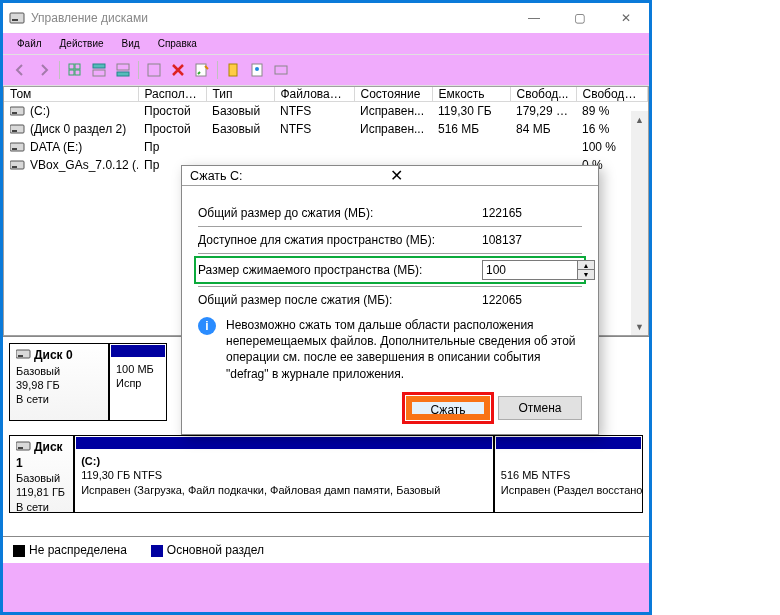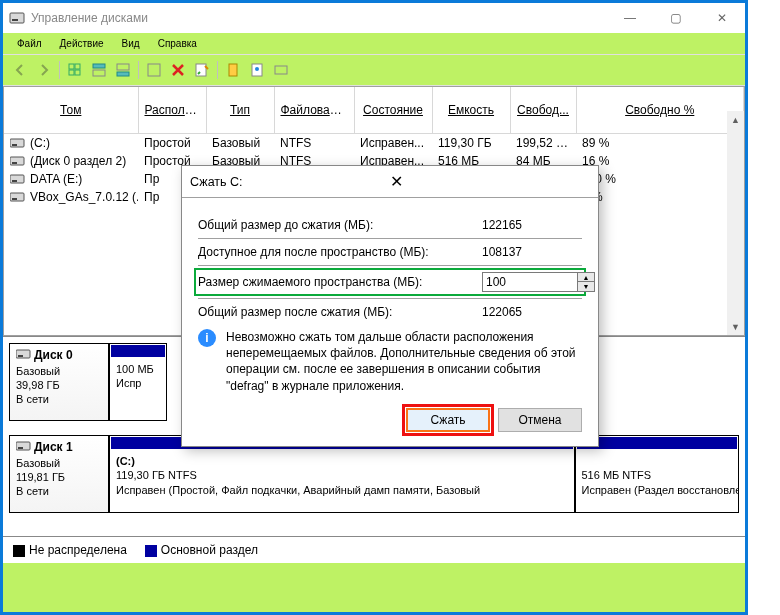--- a/index.html
+++ b/index.html
@@ -1,17 +1,17 @@
 <!DOCTYPE html>
 <html><head>
 <meta charset="utf-8">
 <style>
   * { box-sizing: border-box; font-family: "Segoe UI", Tahoma, sans-serif; }
   body { margin: 0; background: #fff; }
-  .frame { width: 748px; height: 615px; border: 3px solid #0a7ad9; background: #bef264; position: relative; overflow: hidden; }
+  .frame { width: 652px; height: 615px; border: 3px solid #0a7ad9; background: #f0abfc; position: relative; overflow: hidden; }
 
   
   .titlebar { height: 30px; display: flex; align-items: center; background: #fff; padding: 0 0 0 6px; }
   .titlebar .appicon { width: 16px; height: 16px; margin-right: 6px; display:inline-flex; align-items:center; justify-content:center;}
   .titlebar .title { font-size: 12px; color: #888; flex: 1; }
   .titlebar .winbtns { display: flex; height: 100%; }
   .titlebar .winbtns div { width: 46px; display: flex; align-items: center; justify-content: center; color: #666; font-size: 12px; }
 
   
   .menubar { display: flex; padding: 2px 6px; font-size: 10px; gap: 2px; }
@@ -22,66 +22,66 @@
   
   .toolbar { display: flex; padding: 4px 6px; gap: 2px; align-items:center; }
   .toolbar .tb { width: 22px; height: 22px; display: flex; align-items: center; justify-content: center; }
   .toolbar .tb svg { width:16px; height:16px; }
   .toolbar .tb.disabled { opacity: .4; }
   .toolbar .divider { width:1px; height:18px; background:#c0c0c0; margin:0 2px; }
 
   
   .table-wrap { border: 1px solid #a0a0a0; margin: 0; height: 250px; overflow: hidden; background: #fff; position:relative; }
   .table { width: 100%; border-collapse: collapse; font-size: 12px; table-layout: fixed; }
-  .table th { text-align: center; padding: 16px 6px; font-weight: normal; border-right: 1px solid #d8d8d8; background: #fff; border-bottom: 1px solid #d8d8d8; white-space: nowrap; overflow:hidden; text-overflow:ellipsis;text-decoration:underline;}
+  .table th { text-align: left; padding: 0 6px; font-weight: normal; border-right: 1px solid #d8d8d8; background: #fff; border-bottom: 1px solid #d8d8d8; white-space: nowrap; overflow:hidden; text-overflow:ellipsis;}
   .table td { padding: 2px 6px; white-space: nowrap; overflow:hidden; text-overflow:ellipsis;}
   .table tr td:first-child { display:flex; align-items:center; gap:4px; }
   .diskicon { display:inline-block; width:16px; height:12px; }
 
   
   .vscroll-stub { position:absolute; right:0; top:24px; bottom:0; width:17px; background:#f0f0f0; }
   .vscroll-stub .arrow { height:17px; display:flex; align-items:center; justify-content:center; color:#606060; font-size:9px; }
   .vscroll-stub .arrow.bot { position:absolute; bottom:0; width:100%; }
 
   
   .graph { border-top:1px solid #888; background:#fff; padding:6px; height:200px; overflow:hidden; }
   .diskrow { display:flex; margin-bottom:14px; height:78px; }
   .disklabel { width:100px; border:1px solid #000; background:linear-gradient(#fff,#f4f4f4); padding:4px 6px; font-size:11px; line-height:1.3; }
   .disklabel b { font-size:12px; }
   .partitions { flex:1; display:flex; }
   .part { border:1px solid #000; background:#fff; position:relative; padding:4px 6px; font-size:11px; line-height:1.3; overflow:hidden; }
   .part .pb { position:absolute; left:1px; right:1px; top:1px; height:12px; background:#0000a0; }
   .part .ptxt { margin-top:14px; white-space:nowrap; }
 
-  .legend { border-top:1px solid #888; display:flex; padding:6px 10px; font-size:12px; gap:18px; align-items:center; background:#fff; }
+  .legend { border-top:1px solid #888; display:flex; padding:6px 10px; font-size:12px; gap:24px; align-items:center; background:#fff; }
   .legend .sw { width:12px; height:12px; display:inline-block; margin-right:4px; vertical-align:middle; }
 
   
   .dialog { position:absolute; left:178px; top:162px; width:418px; background:#fff; border:1px solid #888; box-shadow: 4px 4px 12px rgba(0,0,0,.25); font-size:12px; }
-  .dialog .dtitle { display:flex; align-items:center; padding:6px 8px; }
+  .dialog .dtitle { display:flex; align-items:center; padding:0 8px; }
   .dialog .dtitle span { flex:1; font-size:12.5px; }
   .dialog .dtitle .x { font-size:16px; padding:0 6px; }
   .dialog .dbody { padding:8px 16px 14px 16px; }
   .dialog .row { display:flex; align-items:center; margin:6px 0;justify-content:space-between; }
   .dialog .row .lab { flex:1; }
   .dialog .row .val { width:100px; }
   .dialog .hr { border:none; border-top:1px solid #a0a0a0; margin:6px 0; }
   .dialog input[type=text] { width:96px; height:20px; font-size:12px; padding:1px 3px; border:1px solid #7a7a7a; }
   .spin-wrap { position:relative; width:100px; display:flex; }
   .spin-wrap input { flex:1; }
   .spin-btns { display:flex; flex-direction:column; border:1px solid #7a7a7a; border-left:none; }
   .spin-btns div { width:16px; height:9px; font-size:7px; display:flex; align-items:center; justify-content:center; background:#e9e9e9; }
   .spin-btns div:first-child { border-bottom:1px solid #7a7a7a; }
   .highlight-green { outline:2px solid #0baa3b; outline-offset:2px; }
   .info { display:flex; gap:10px; margin:10px 0; }
   .info .i { width:18px; height:18px; border-radius:50%; background:#2a8cff; color:#fff; display:flex; align-items:center; justify-content:center; font-weight:bold; font-size:12px; flex-shrink:0; }
   .buttons { display:flex; justify-content:flex-end; gap:8px; margin-top:14px; }
   .buttons button { width:84px; height:24px; font-size:12px; background:#e1e1e1; border:1px solid #adadad; }
   .buttons .primary-h { outline:3px solid #e11; outline-offset:1px; position:relative; }
-  .buttons .primary-h button { border:2px solid #f97316; background:#e5f1fb; }
+  .buttons .primary-h button { border:6px solid #f97316; background:#e5f1fb; }
 
   svg.di-hdd rect.body{fill:#d9d9d9;stroke:#555;}
   svg.di-hdd rect.slot{fill:#444;}
 </style>
 </head>
 <body>
 
 <div class="frame">
 
   <div class="titlebar">
@@ -208,21 +208,21 @@
                   <rect class="body" x="0" y="2" width="14" height="8" rx="1"></rect>
                   <rect class="slot" x="2" y="7" width="5" height="2"></rect>
                 </svg></span>
               <span>(C:)</span>
             </td>
             <td>Простой</td>
             <td>Базовый</td>
             <td>NTFS</td>
             <td>Исправен...</td>
             <td>119,30 ГБ</td>
-            <td>199,52 ГБ</td>
+            <td>179,29 ГБ</td>
             <td>89 %</td>
           </tr>
           <tr>
             <td>
               <span class="diskicon"><svg class="di-hdd" width="16" height="12">
                   <rect class="body" x="0" y="2" width="14" height="8" rx="1"></rect>
                   <rect class="slot" x="2" y="7" width="5" height="2"></rect>
                 </svg></span>
               <span>(Диск 0 раздел 2)</span>
             </td>
@@ -307,21 +307,21 @@
         <span>Базовый</span><br>
         <span>119,81 ГБ</span><br>
         <span>В сети</span>
       </div>
       <div class="partitions">
         <div class="part" style="flex:3">
           <div class="pb"></div>
           <div class="ptxt">
             <b>(C:)</b><br>
             <span>119,30 ГБ NTFS</span><br>
-            <span>Исправен (Простой, Файл подкачки, Аварийный дамп памяти, Базовый</span>
+            <span>Исправен (Загрузка, Файл подкачки, Файловая дамп памяти, Базовый</span>
           </div>
         </div>
         <div class="part" style="flex:1">
           <div class="pb"></div>
           <div class="ptxt">
             <br>
             <span>516 МБ NTFS</span><br>
             <span>Исправен (Раздел восстановления)</span>
           </div>
         </div>
@@ -340,21 +340,21 @@
       <span class="x">✕</span>
     </div>
     <hr class="hr" style="margin-top:0">
     <div class="dbody">
       <div class="row">
         <div class="lab">Общий размер до сжатия (МБ):</div>
         <div class="val">122165</div>
       </div>
       <hr class="hr">
       <div class="row">
-        <div class="lab">Доступное для после пространство (МБ):</div>
+        <div class="lab">Доступное для сжатия пространство (МБ):</div>
         <div class="val">108137</div>
       </div>
       <hr class="hr">
       <div class="row highlight-green">
         <div class="lab">Размер сжимаемого пространства (МБ):</div>
         <div class="spin-wrap">
           <input type="text" value="100" style="">
           <div class="spin-btns">
             <div>▲</div>
             <div>▼</div>

